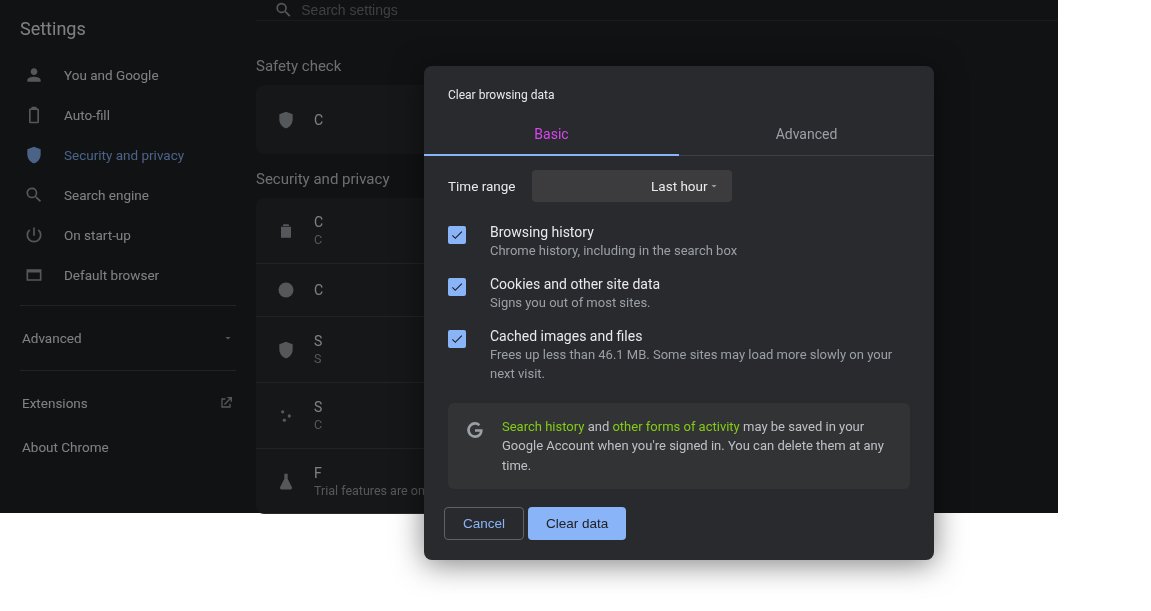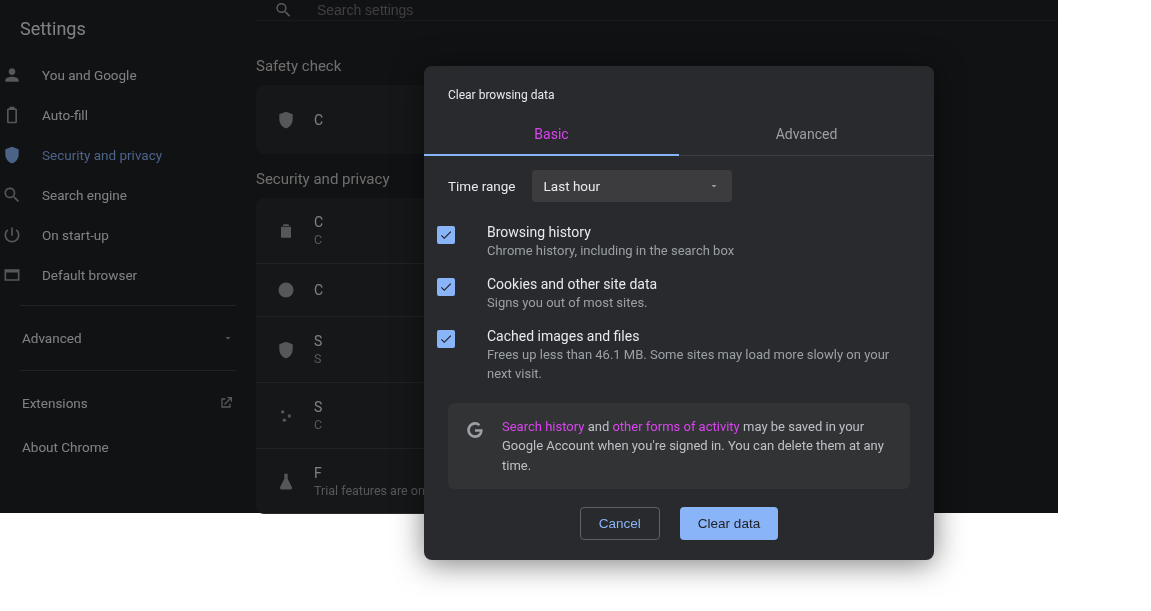--- a/index.html
+++ b/index.html
@@ -33,21 +33,21 @@
     padding-top: 12px;
   }
   .sidebar-title {
     font-size: 18px;
     padding: 6px 20px 16px 20px;
   }
   .side-item {
     display: flex;
     align-items: center;
     height: 40px;
-    padding: 0 2px;
+    padding: 0 24px;
     color: #e8eaed;
     font-size: 13.5px;
     gap: 20px;
     border-radius: 0 20px 20px 0;
     cursor: pointer;
   }
   .side-item.active { color: #8ab4f8; }
   .side-item .ic { width: 20px; height: 20px; display:flex;align-items:center;justify-content:center; fill:#9aa0a6; }
   .side-item.active .ic { fill:#8ab4f8; }
   .side-sep { border-top:1px solid #3c4043; margin: 10px 20px 10px 20px; }
@@ -59,21 +59,21 @@
     display:flex;justify-content:space-between;align-items:flex-start;
     padding: 14px 22px; font-size:13.5px; cursor:pointer;
   }
   
   .main {
     flex: 1;
     display:flex;flex-direction:column;
   }
   .searchbar {
     height:48px;display:flex;align-items:center;
-    padding:0 18px;gap:24px;border-bottom:1px solid #303134;
+    padding:0 18px;gap:8px;border-bottom:1px solid #303134;
   }
   .searchbar .ic { width:20px;height:20px;fill:#9aa0a6; }
   .searchbar input {
     background:transparent;border:none;outline:none;color:#9aa0a6;font-size:14px;width:100%;
   }
   .content { padding:20px 0 0 0; }
   .section-title { font-size:15px; color:#c9c9c9; padding:16px 0 10px 0; margin-left:0; }
   .content-inner { width: 660px; margin-left:0; }
   .card {
     background:#292a2d;border-radius:8px;overflow:hidden;
@@ -111,38 +111,38 @@
   }
   .modal-title{font-size:12px;padding:22px 24px 12px 24px}
   .tabs{display:flex;}
   .tab{flex:1;text-align:center;padding:12px 0;font-size:14px;color:#9aa0a6;cursor:pointer;border-bottom:1px solid #3c4043}
   .tab.active{color:#d946ef;border-bottom:2px solid #8ab4f8}
   .mrow{padding:14px 24px}
   .range-row{display:flex;align-items:center;gap:16px}
   .range-label{font-size:13.5px;color:#e8eaed}
   .select{
     background:#3c3c3f;border:none;border-radius:4px;height:32px;
-    display:flex;align-items:center;justify-content:space-between;
+    display:flex;align-items:center;justify-content:flex-end;
     padding:0 12px;width:200px;font-size:13.5px;cursor:pointer;
   }
-  .opt-row{display:flex;gap:32px;padding:8px 24px 8px 13px}
+  .opt-row{display:flex;gap:24px;padding:8px 24px 8px 24px}
   .cb{
     width:18px;height:18px;border-radius:2px;background:#8ab4f8;
     display:flex;align-items:center;justify-content:center;flex-shrink:0;margin-top:2px;cursor:pointer;
   }
   .cb svg{width:14px;height:14px;fill:#202124}
   .opt-title{font-size:14px}
   .opt-sub{font-size:13px;color:#9aa0a6;margin-top:2px;line-height:1.4}
   .info-box{
     margin:12px 24px 0 24px;background:#323335;border-radius:6px;
     padding:14px 16px;display:flex;gap:16px;font-size:13px;color:#bdc1c6;line-height:1.5;
   }
-  .info-box a{color:#d946ef;cursor:pointer}
+  .info-box a{color:#84cc16;cursor:pointer}
   .g-icon{width:22px;height:22px;flex-shrink:0;fill:#9aa0a6;margin-top:2px}
-  .actions{display:flex;justify-content:center;gap:20px;padding:18px 20px 20px 20px}
+  .actions{display:flex;justify-content:flex-start;gap:4px;padding:18px 20px 20px 20px}
   .btn{
     font-size:13.5px;padding:8px 18px;border-radius:4px;cursor:pointer;border:1px solid #5f6368;background:transparent;color:#8ab4f8;
   }
   .btn.primary{background:#8ab4f8;color:#202124;border:none}
 </style>
 </head>
 <body>
 
 <div class="app">
 

